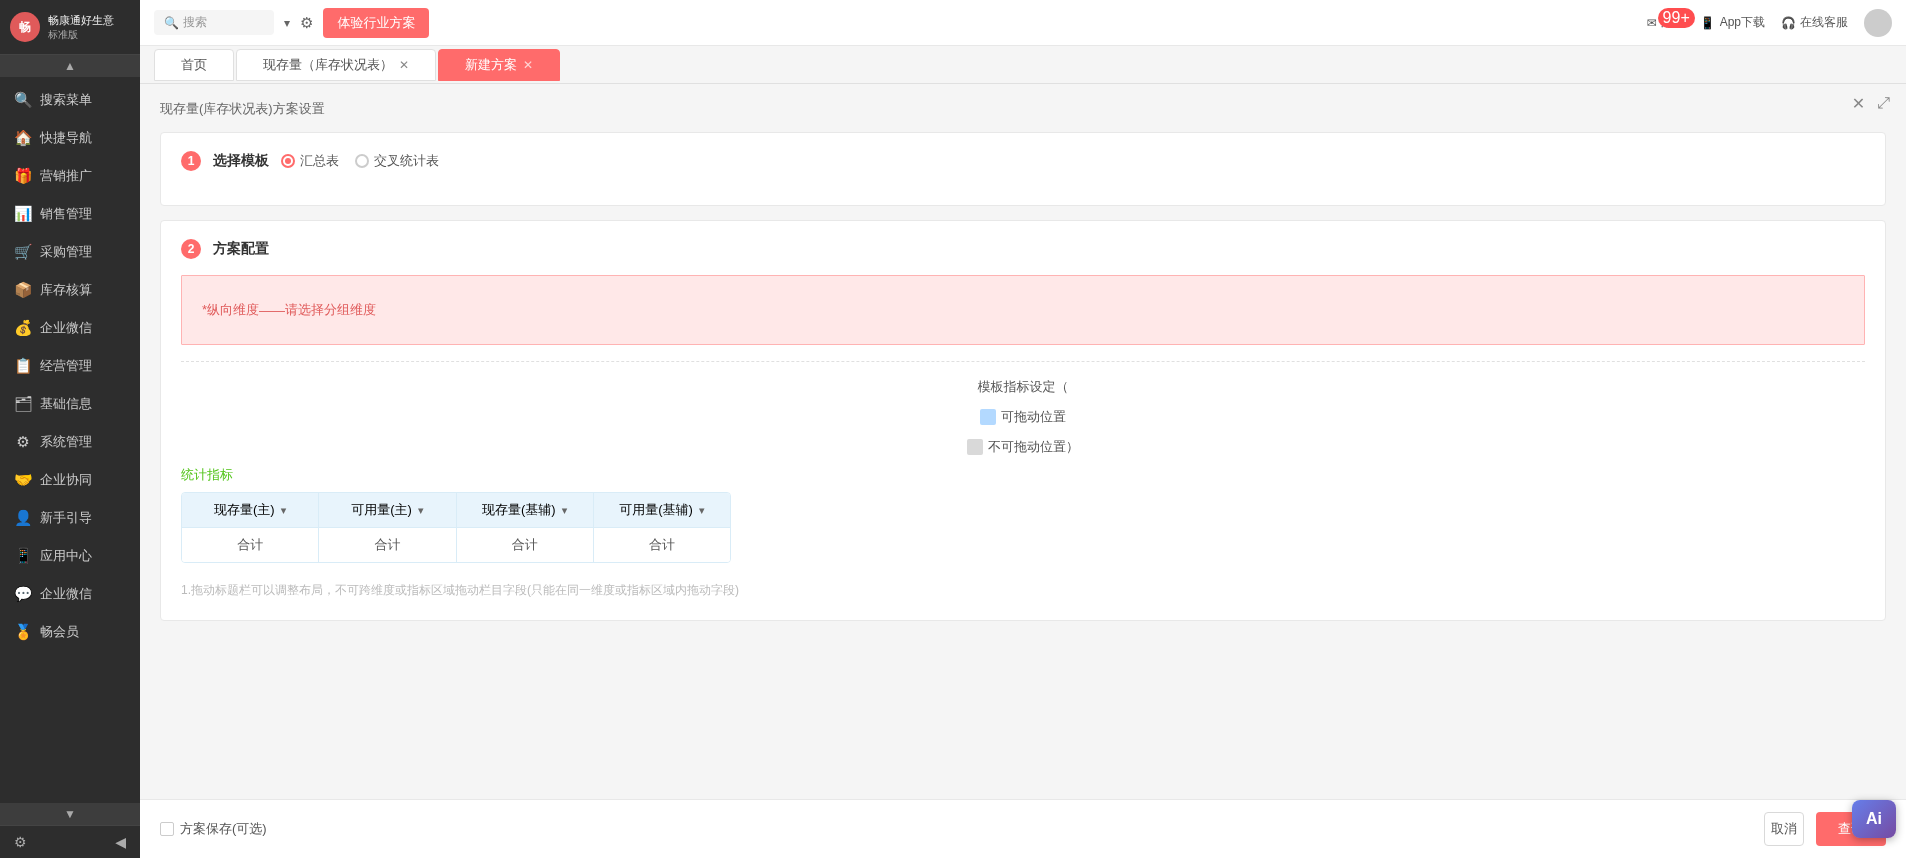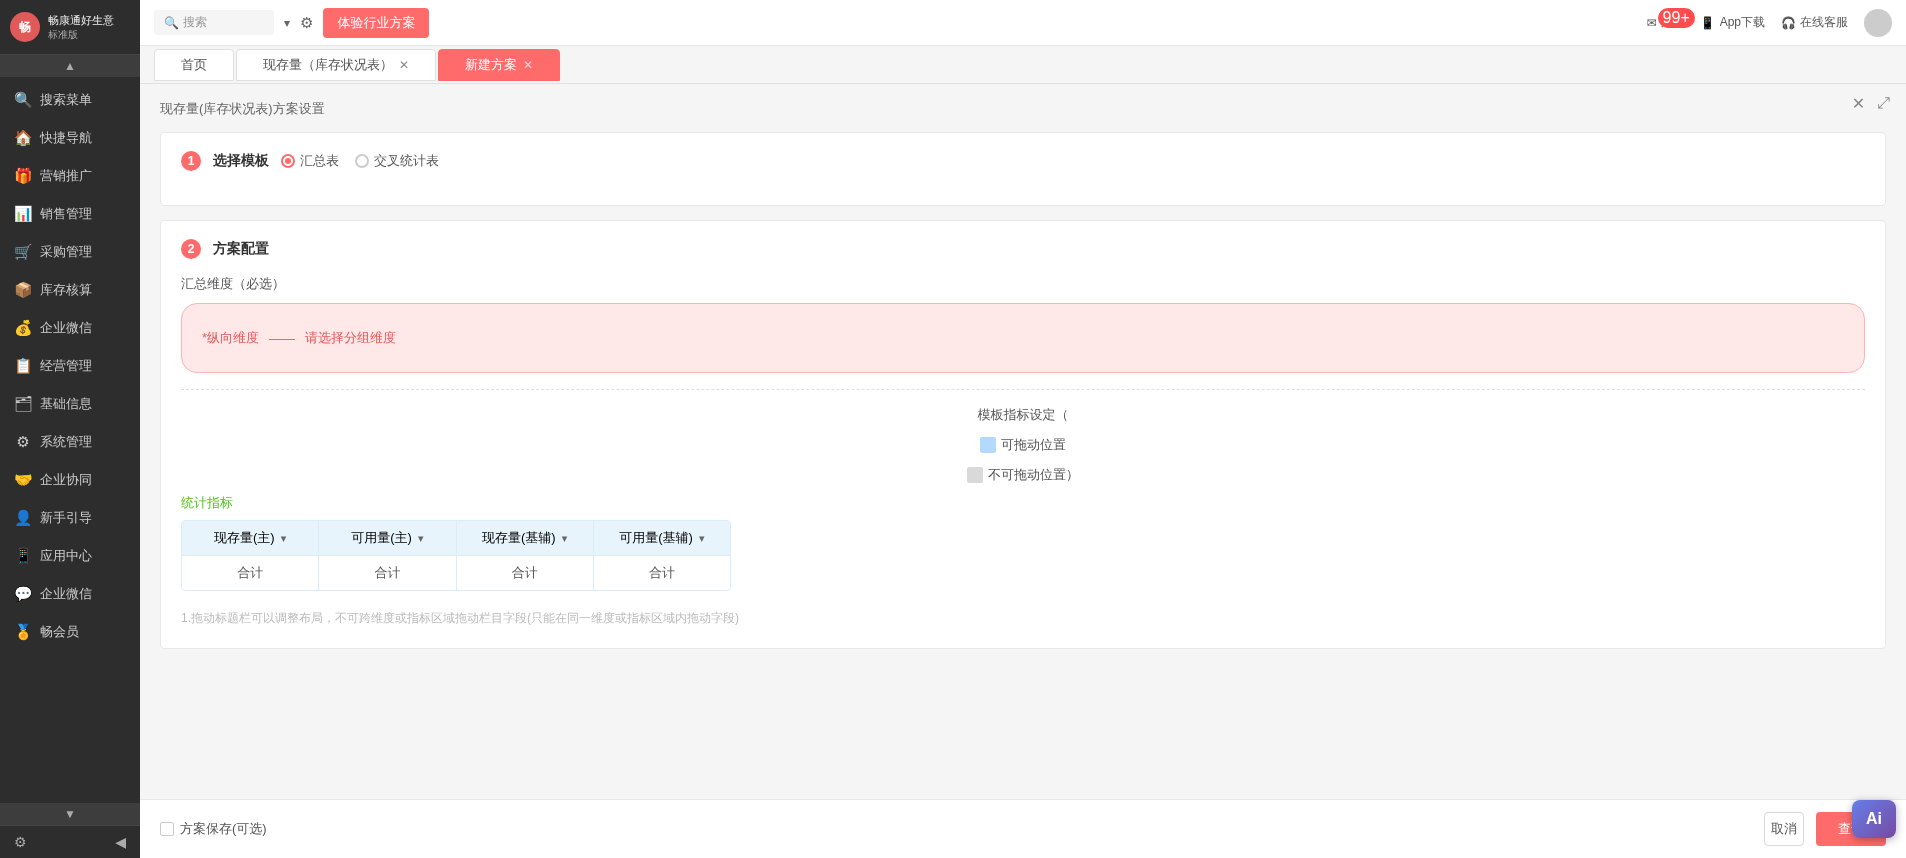--- a/index.html
+++ b/index.html
@@ -151,22 +151,22 @@
 
     
     .section-divider { border: none; border-top: 1px dashed #e0e0e0; margin: 16px 0; }
 
     
     .section-label { font-size: 13px; color: #555; margin-bottom: 10px; }
 
     
     .dim-area {
       background: #ffe8e8; border: 1px solid #ffb3b3;
-      border-radius: 16px; padding: 18px 20px;
-      display: flex; align-items: center; gap: 10px;
+      border-radius: 1px; padding: 18px 20px;
+      display: flex; align-items: center; gap: 0;
       min-height: 70px;
     }
     .dim-label { color: #e05a5a; font-size: 13px; white-space: nowrap; }
     .dim-dash { color: #e05a5a; }
     .dim-placeholder { color: #e05a5a; font-size: 13px; }
 
     
     .indicator-settings { display: flex; align-items: center; gap: 12px; margin: 14px 0 10px; font-size: 13px; color: #555; flex-direction: column; }
     .indicator-badge-blue {
       display: inline-block; width: 16px; height: 16px;
@@ -386,21 +386,20 @@
           </div>
       </div>
     </div>
 
     <div class="panel">
       <div class="step-row">
         <div class="step-badge">2</div>
         <div class="step-label">方案配置</div>
       </div>
 
-      <div class="section-label">汇总维度（必选）</div>
 
       <div class="dim-area">
         <span class="dim-label">*纵向维度</span>
         <span class="dim-dash">——</span>
         <span class="dim-placeholder">请选择分组维度</span>
       </div>
 
       <hr class="section-divider">
 
       <div class="indicator-settings">

